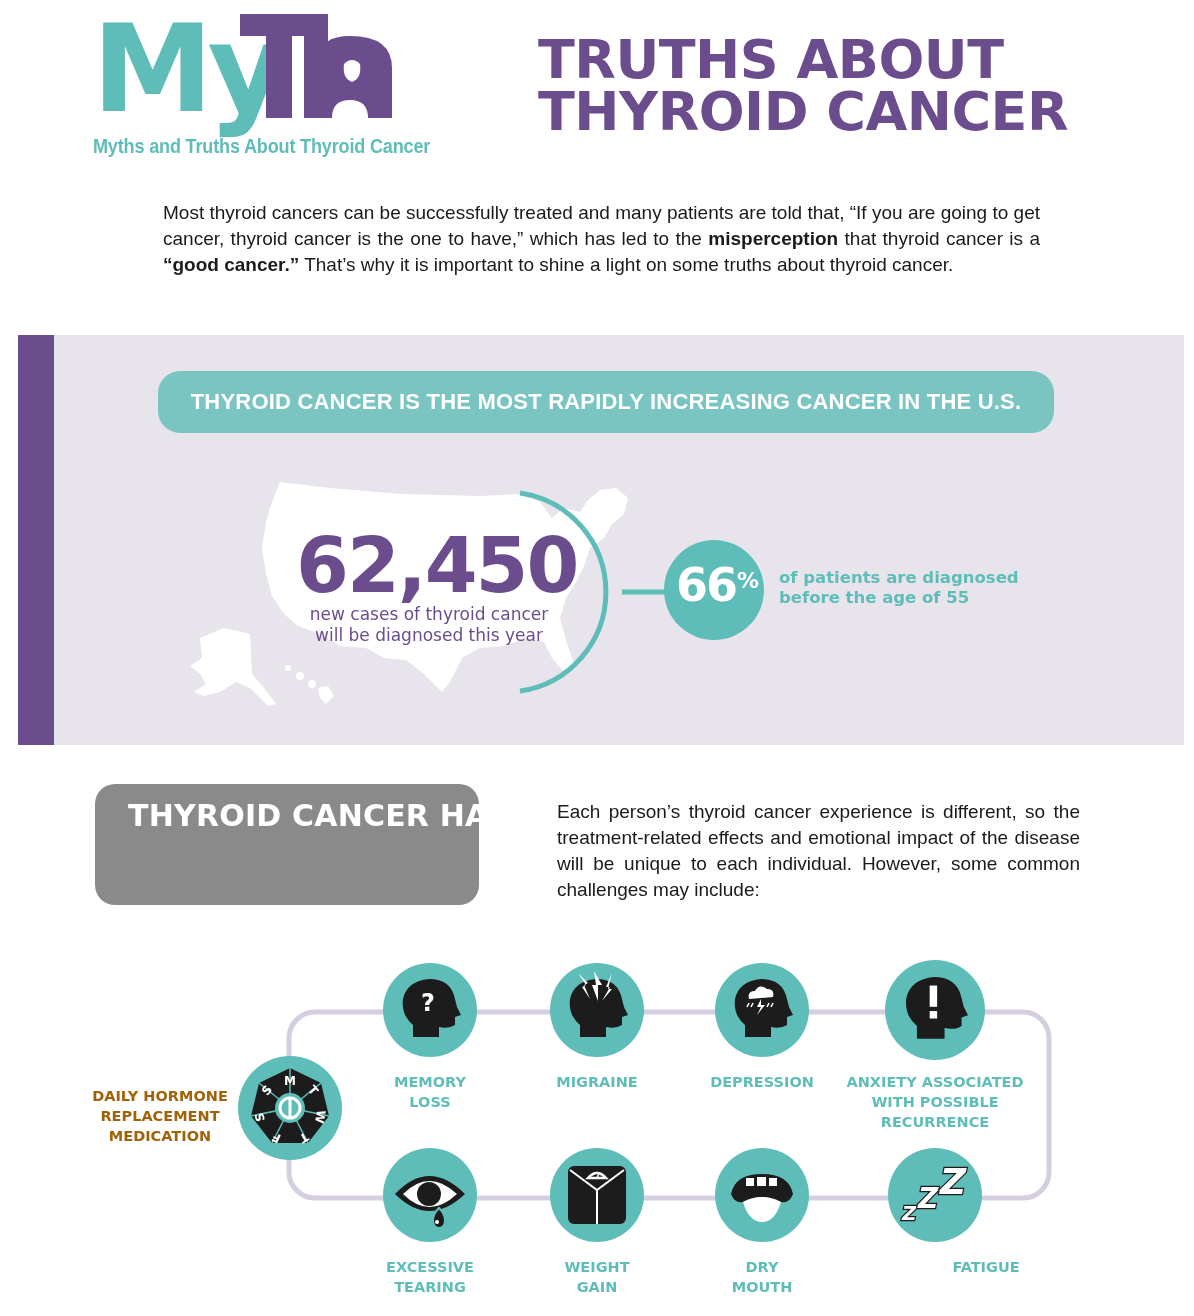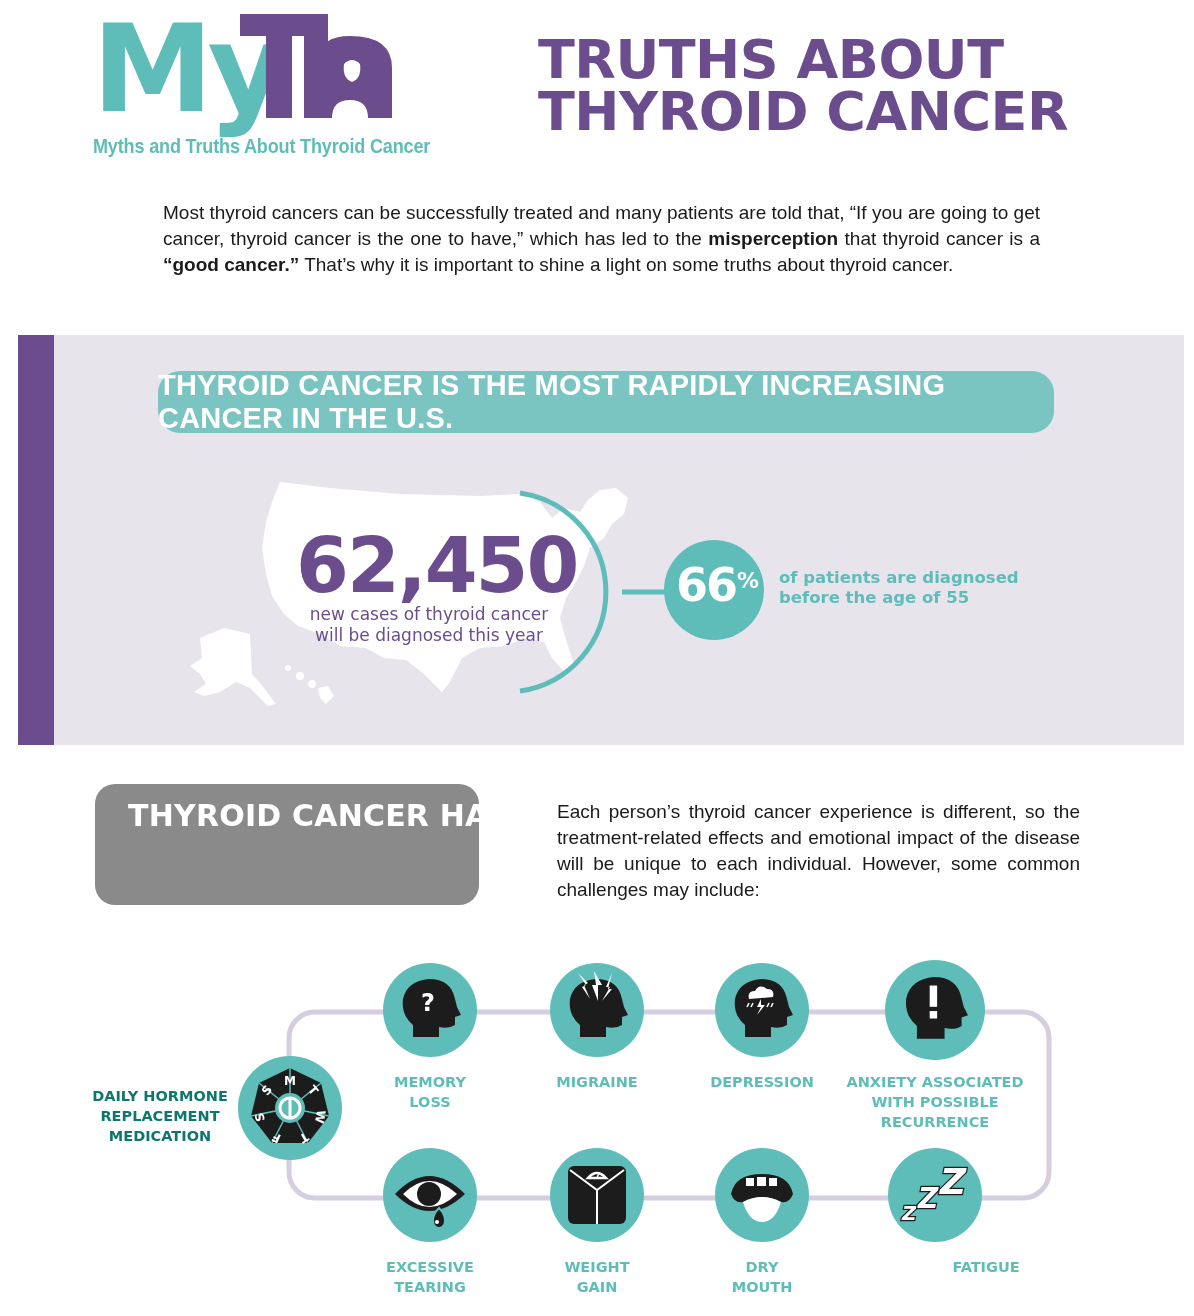--- a/index.html
+++ b/index.html
@@ -16,40 +16,40 @@
   .logo-sub { left:93px; top:134px; font-size:21px; color:#5fbdb9; font-family:"Liberation Sans", sans-serif; font-weight:bold; transform:scaleX(0.86); transform-origin:left top; letter-spacing:-0.2px; }
 
   .title { left:538px; top:34px; font-size:54px; font-weight:bold; color:#6b4d8e; line-height:52px; font-family:"DejaVu Sans", sans-serif; letter-spacing:-0.5px; }
 
   .intro { left:163px; top:200px; width:877px; font-size:19px; line-height:26px; color:#1a1a1a; text-align:justify; font-family:"Liberation Sans", sans-serif; }
   .intro b { font-weight:bold; }
 
   
   .band { left:18px; top:335px; width:1166px; height:410px; background:#e7e4ec; }
   .band-bar { left:18px; top:335px; width:36px; height:410px; background:#6b4d8e; }
-  .banner { left:158px; top:371px; width:896px; height:62px; background:#7ac4c1; border-radius:22px; color:#fff; font-weight:bold; font-size:29px; display:flex; align-items:center; justify-content:center; font-family:"Liberation Sans", sans-serif; letter-spacing:0.2px; }
+  .banner { left:158px; top:371px; width:896px; height:62px; background:#7ac4c1; border-radius:22px; color:#fff; font-weight:bold; font-size:22px; display:flex; align-items:center; justify-content:center; font-family:"Liberation Sans", sans-serif; letter-spacing:0.2px; }
 
   .map { left:180px; top:478px; width:460px; height:235px; }
   .stat-big { left:296px; top:528px; font-size:76px; font-weight:bold; color:#6b4d8e; font-family:"DejaVu Sans", sans-serif; letter-spacing:-2px; line-height:1; }
   .stat-sub { left:300px; top:604px; width:258px; text-align:center; font-size:17px; line-height:21px; color:#6b4d8e; font-family:"DejaVu Sans", sans-serif; }
   .arc { left:470px; top:488px; width:200px; height:210px; }
   .pct-circle { left:664px; top:540px; width:100px; height:100px; border-radius:50%; background:#5fbdb9; }
   .pct-num { left:676px; top:562px; font-size:46px; font-weight:bold; color:#fff; font-family:"DejaVu Sans", sans-serif; letter-spacing:-2px; line-height:1;text-align:center; }
   .pct-sign { left:737px; top:568px; font-size:22px; font-weight:bold; color:#fff; font-family:"DejaVu Sans", sans-serif; }
   .pct-desc { left:779px; top:568px; font-size:16.5px; line-height:20px; color:#5fbdb9; font-weight:bold; font-family:"DejaVu Sans", sans-serif; }
 
   
   .gray-box { left:95px; top:784px; width:384px; height:121px; background:#8a8a8a; border-radius:20px; }
   .gray-box-text { left:128px; top:801px; font-size:30px; line-height:30px; color:#fff; font-weight:bold; font-family:"DejaVu Sans", sans-serif; letter-spacing:0.2px; }
   .desc2 { left:557px; top:799px; width:523px; font-size:19px; line-height:26px; color:#1a1a1a; text-align:justify; font-family:Liberation Sans, sans-serif; }
 
   .loop { left:280px; top:1005px; width:780px; height:200px; }
 
   .pillbox { left:238px; top:1056px; width:104px; height:104px; }
-  .daily-label { left:92px; top:1086px; width:136px; text-align:center; font-size:14.5px; line-height:20px; color:#0f766e; font-weight:bold; font-family:"DejaVu Sans", sans-serif; }
+  .daily-label { left:92px; top:1086px; width:136px; text-align:center; font-size:14.5px; line-height:20px; color:#a16207; font-weight:bold; font-family:"DejaVu Sans", sans-serif; }
 
   .icon-circle { position:absolute; width:94px; height:94px; border-radius:50%; background:#5fbdb9; overflow:hidden; }
   .icon-circle svg { width:94px; height:94px; display:block; }
   .icon-label { position:absolute; text-align:center; font-size:14.5px; line-height:20px; color:#5fbdb9; font-weight:bold; font-family:"DejaVu Sans", sans-serif; }
 </style>
 </head>
 <body>
 
 <div class="abs logo-my">My</div>
 <svg class="abs logo-th" viewBox="0 0 160 112" width="160" height="112">

